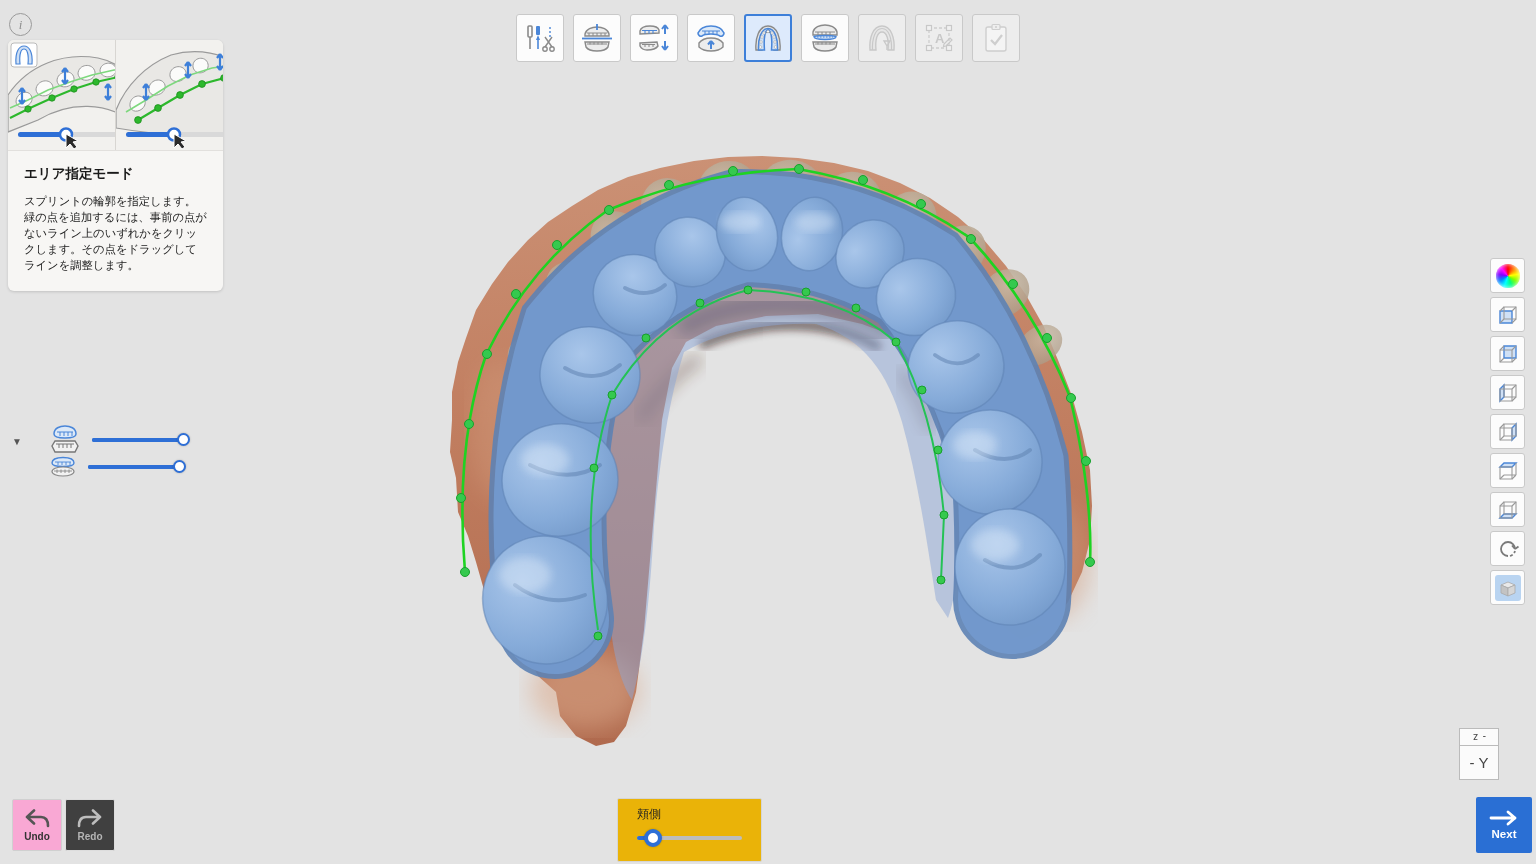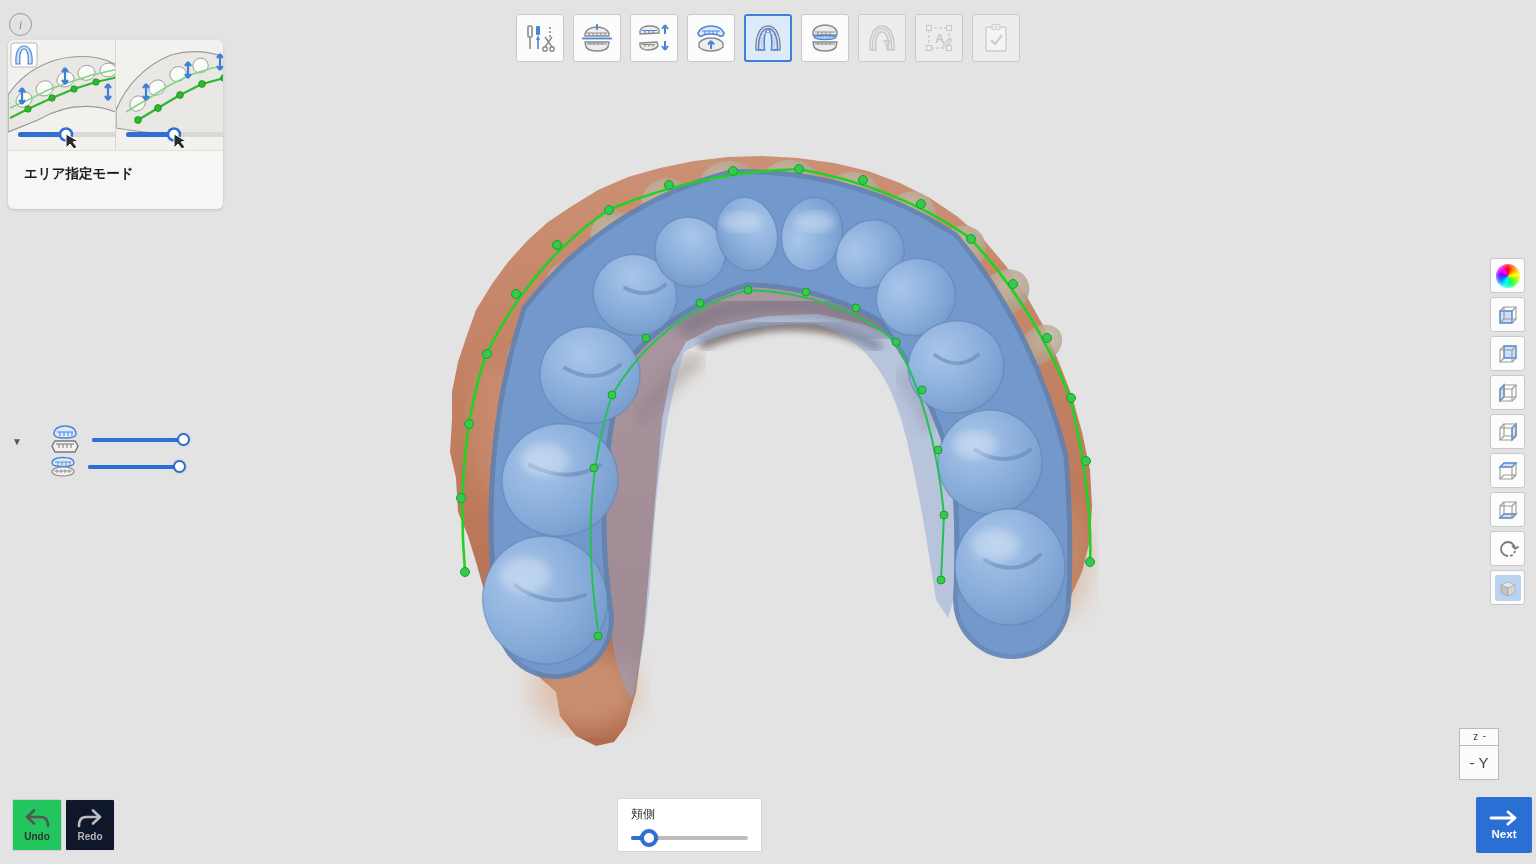--- a/index.html
+++ b/index.html
@@ -49,28 +49,28 @@
     box-shadow:inset 0 0 4px rgba(255,255,255,.9);}
 
   
   .gizmo{position:absolute;left:1459px;top:728px;width:40px;}
   .gizmo .gz{background:#fbfbfb;border:1px solid #bbb;box-sizing:border-box;color:#444;display:flex;align-items:center;justify-content:center;}
   .gizmo .gz-z{height:18px;font-size:10px;}
   .gizmo .gz-z span{display:inline-block;transform:rotate(180deg);letter-spacing:1px;}
   .gizmo .gz-y{height:35px;font-size:15px;margin-top:-1px;}
 
   
-  .slider-card{position:absolute;top:798px;width:145px;height:54px;background:#ffffff;border:1px solid #d5d5d5;border-radius:2px;box-sizing:border-box;padding:7px 13px;}
+  .slider-card{position:absolute;top:798px;width:145px;height:64px;background:#eab308;border:1px solid #d5d5d5;border-radius:2px;box-sizing:border-box;padding:7px 19px;}
   .slider-card .sc-label{font-size:12px;color:#222;margin-bottom:6px;}
   .card-buccal{left:617px;}
   .card-lingual{left:773px;}
 
   .undo-btn,.redo-btn{position:absolute;top:799px;width:50px;height:52px;border-radius:2px;display:flex;flex-direction:column;align-items:center;justify-content:center;gap:2px;box-sizing:border-box;}
-  .undo-btn{left:12px;background:#22c55e;border:1px solid #d0d0d0;}
-  .redo-btn{left:65px;background:#0f172a;border:1px solid #ddd;}
+  .undo-btn{left:12px;background:#f9a8d4;border:1px solid #d0d0d0;}
+  .redo-btn{left:65px;background:#404040;border:1px solid #ddd;}
   .ur-label{font-size:10px;font-weight:bold;}
   .undo-btn .ur-label{color:#333;}
   .redo-btn .ur-label{color:#b5b5b5;}
 
   .next-btn{position:absolute;left:1476px;top:797px;width:56px;height:56px;background:#2a6fd4;border-radius:2px;display:flex;flex-direction:column;align-items:center;justify-content:center;gap:2px;}
   .next-btn .nx-label{color:#fff;font-size:11.5px;font-weight:bold;}
 
   .viewport{position:absolute;left:0;top:0;width:1536px;height:864px;}
 </style>
 </head>
@@ -371,20 +371,21 @@
           </g>
           <rect x="10" y="92" width="108" height="5" rx="2.5" fill="#d9d9d9"></rect>
           <rect x="10" y="92" width="48" height="5" rx="2.5" fill="#2e6fd6"></rect>
           <circle cx="58" cy="94.5" r="6" fill="#fff" stroke="#2e6fd6" stroke-width="2.5"></circle>
           <path d="M58 94 L58 108 L62 104 L66 109 L69 107 L65 102 L70 101 Z" fill="#2a2a2a" stroke="#fff" stroke-width="1"></path>
         </svg>
       </div>
     </div>
     <div class="help-text">
       <div class="help-title">エリア指定モード</div>
+      <p class="help-p">スプリントの輪郭を指定します。緑の点を追加するには、事前の点がないライン上のいずれかをクリックします。その点をドラッグしてラインを調整します。</p>
     </div>
   </div>
 
   <div class="left-controls">
     <div class="lc-caret">▼</div>
     <div class="lc-row r1">
       <svg width="34" height="32" viewBox="0 0 34 32">
         <path d="M6 10 C6 4 12 2 17 2 C22 2 28 4 28 10 C28 13 24 14 17 14 C10 14 6 13 6 10 Z" fill="#dce9f8" stroke="#4a86d8" stroke-width="1.5"></path>
         <path d="M9 8 h16 M12 8 v4 M16 8 v4 M20 8 v4 M24 8 v4" stroke="#4a86d8" stroke-width="1"></path>
         <path d="M7 17 L27 17 L30 22 L27 28 L7 28 L4 22 Z" fill="#f2f2f2" stroke="#777" stroke-width="1.4"></path>

